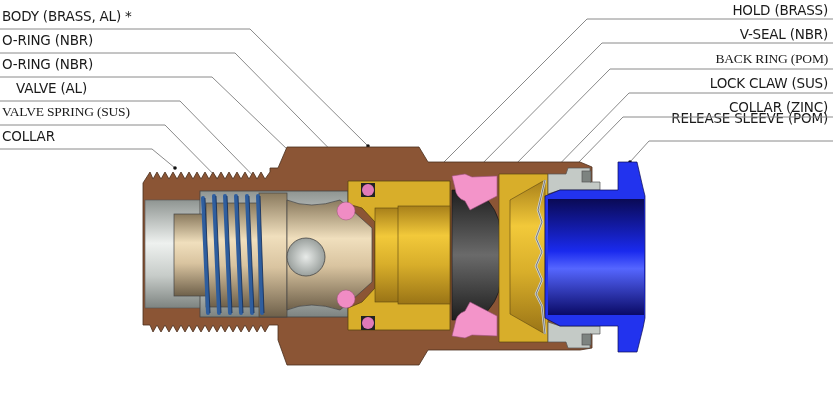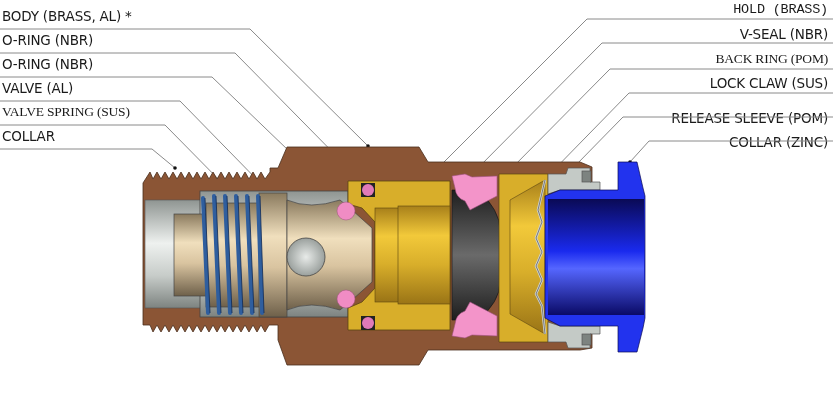--- a/index.html
+++ b/index.html
@@ -10,29 +10,29 @@
   .label.left { left: 2px; }
   .label.right { right: 5px; text-align: right; }
   svg.drawing { position: absolute; left: 0; top: 0; }
 </style>
 </head>
 <body>
 
 <div class="label left" style="top:8px;">BODY (BRASS, AL) *</div>
 <div class="label left" style="top:32px;">O-RING (NBR)</div>
 <div class="label left" style="top:56px;">O-RING (NBR)</div>
-<div class="label left" style="top:80px;">VALVE (AL)</div>
+<div class="label left" style="top:80px;margin-left:14px;">VALVE (AL)</div>
 <div class="label left" style="top:104px;font-family:Liberation Serif, serif;">VALVE SPRING (SUS)</div>
 <div class="label left" style="top:128px;">COLLAR</div>
 
-<div class="label right" style="top:2px;font-family:Liberation Mono, monospace;">HOLD (BRASS)</div>
+<div class="label right" style="top:2px;">HOLD (BRASS)</div>
 <div class="label right" style="top:26px;">V-SEAL (NBR)</div>
 <div class="label right" style="top:51px;font-family:Liberation Serif, serif;">BACK RING (POM)</div>
 <div class="label right" style="top:75px;">LOCK CLAW (SUS)</div>
-<div class="label right" style="top:99px;margin-top:35px;">COLLAR (ZINC)</div>
+<div class="label right" style="top:99px;">COLLAR (ZINC)</div>
 <div class="label right" style="top:110px;">RELEASE SLEEVE (POM)</div>
 
 <svg class="drawing" width="833" height="408" viewBox="0 0 833 408">
   <defs>
     <linearGradient id="gValve" x1="0" y1="0" x2="0" y2="1">
       <stop offset="0" stop-color="#8a7a5e"></stop>
       <stop offset="0.35" stop-color="#f0dfbd"></stop>
       <stop offset="0.6" stop-color="#d9c4a0"></stop>
       <stop offset="1" stop-color="#6e604a"></stop>
     </linearGradient>

